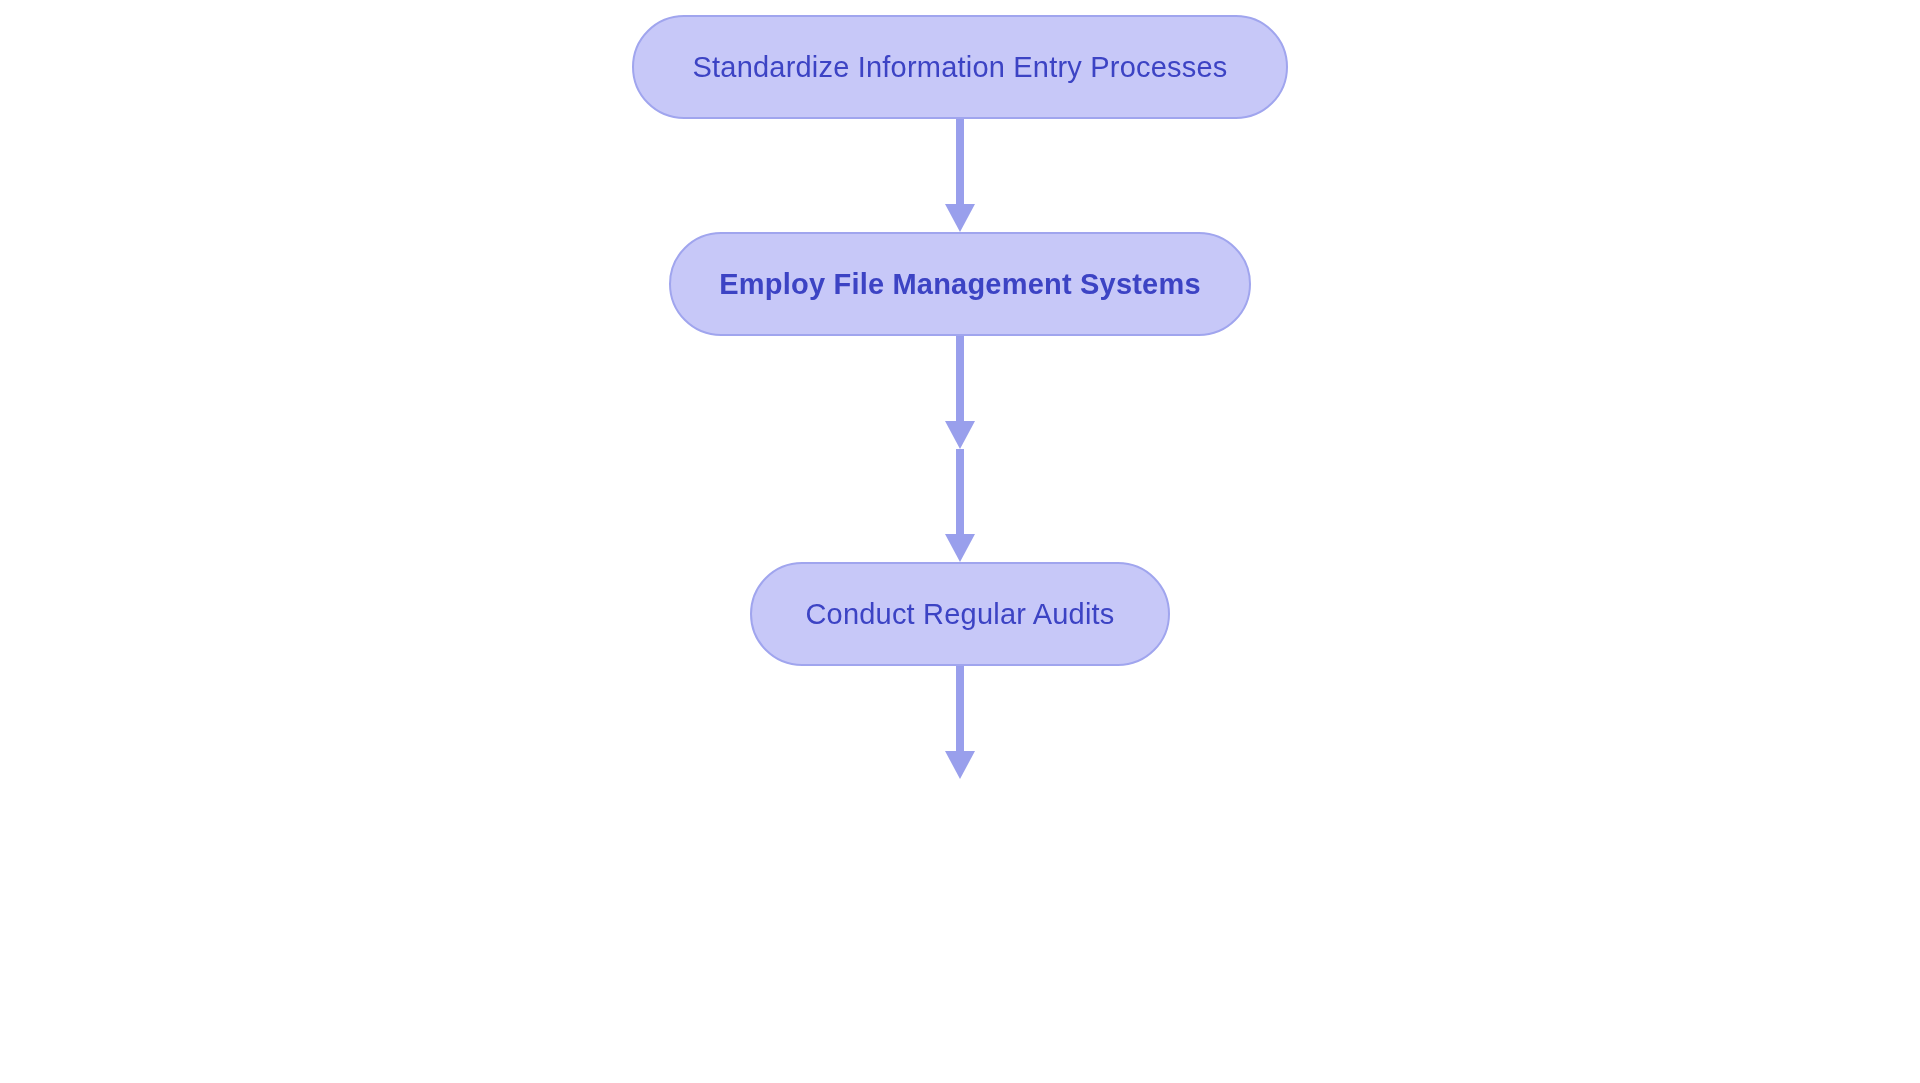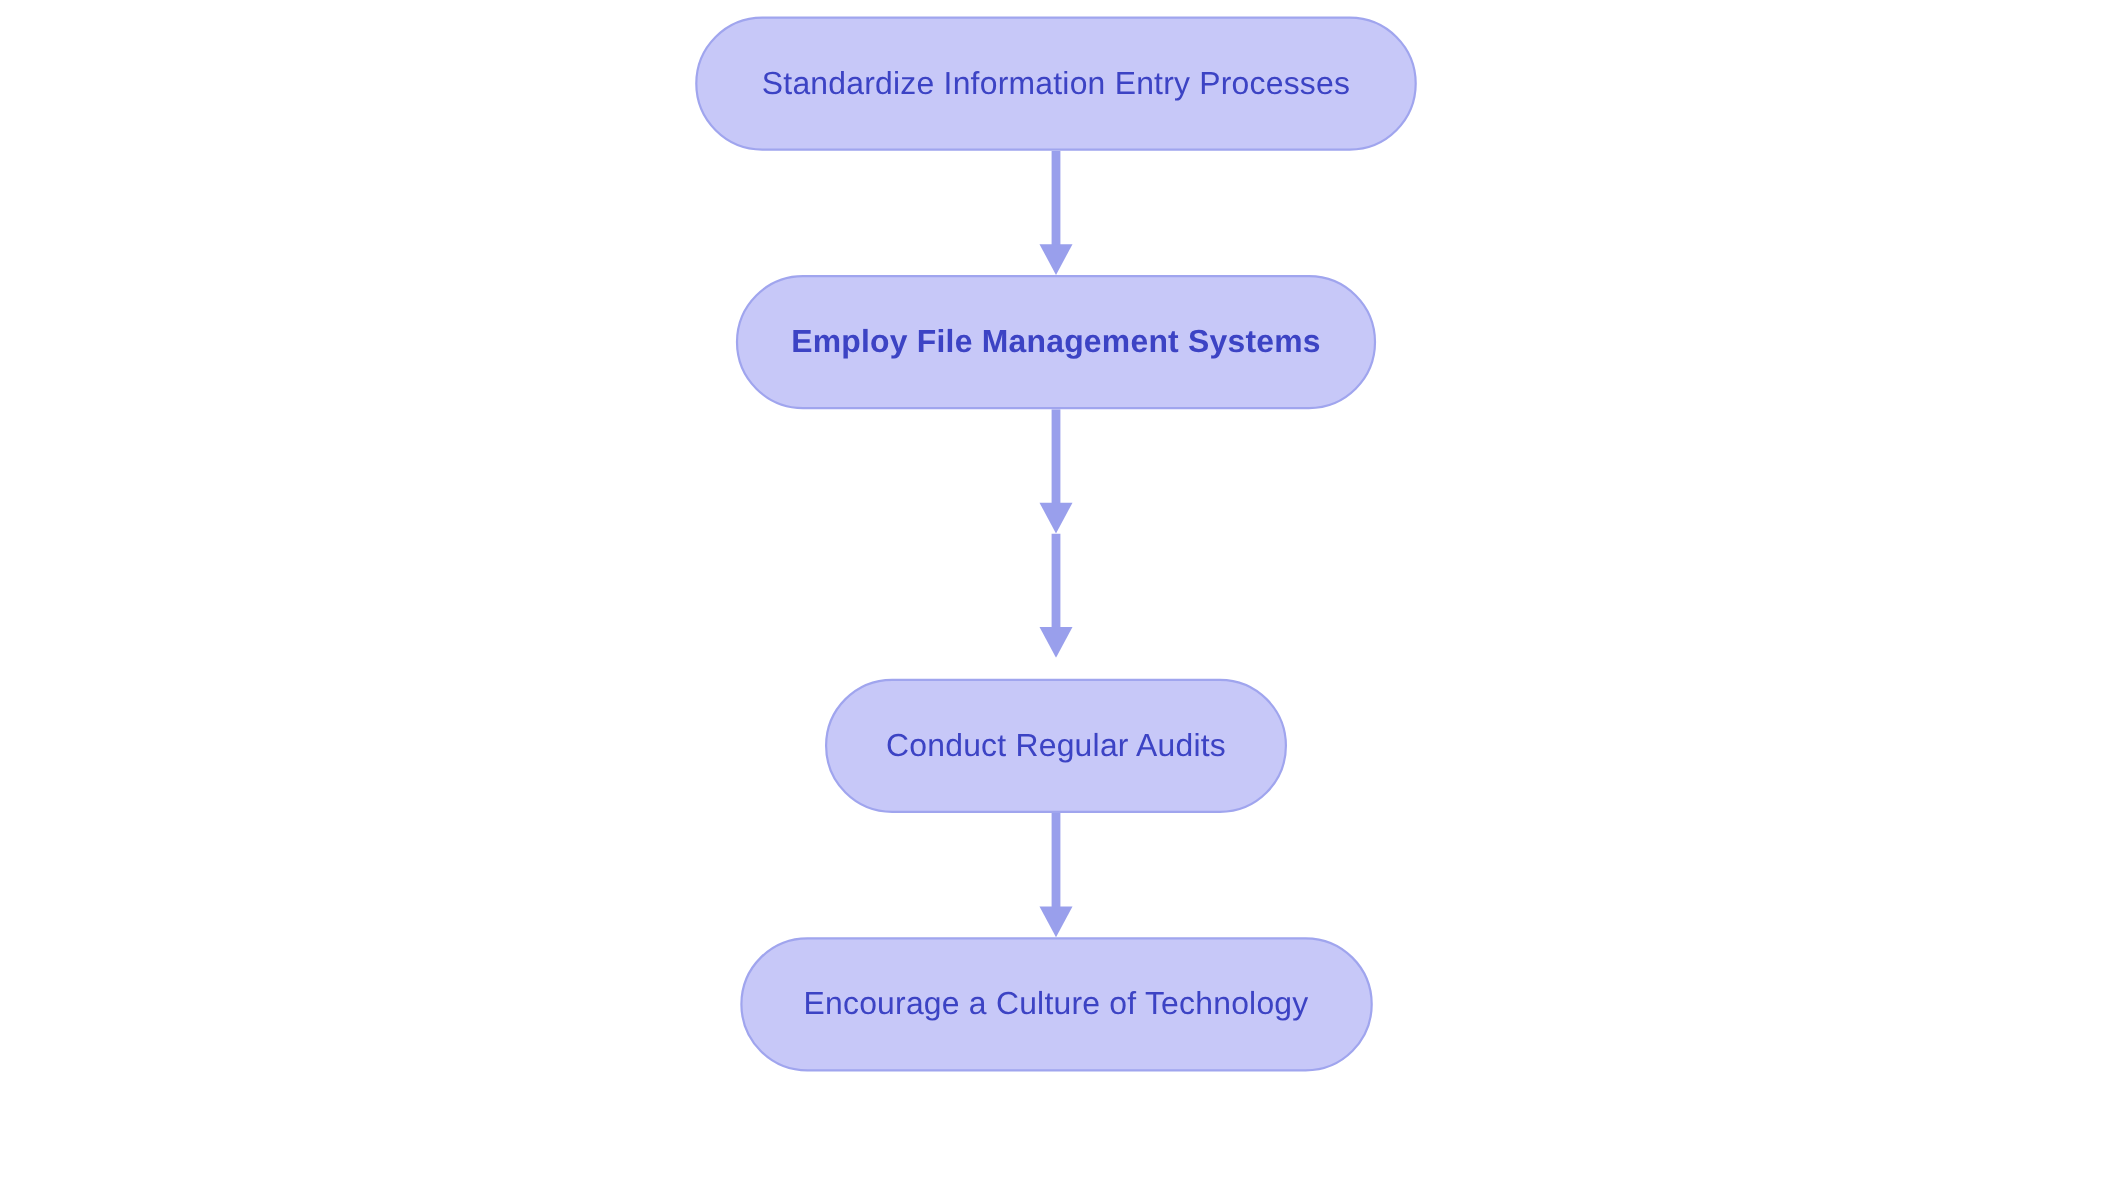--- a/index.html
+++ b/index.html
@@ -15,39 +15,39 @@
     width: 1920px;
     height: 1083px;
     display: flex;
     flex-direction: column;
     align-items: center;
     padding-top: 15px;
     box-sizing: border-box;
   }
   .flow-node {
     box-sizing: border-box;
-    height: 122px;
+    height: 104px;
     border-radius: 61px;
     background: var(--node-fill, #c7c8f8);
     border: 2px solid var(--node-border, #a0a5ee);
     color: var(--node-text, #3c43c4);
     display: flex;
     align-items: center;
     justify-content: center;
     font-size: 29px;
     font-weight: 500;
     letter-spacing: 0.2px;
     padding: 0 48px;
     white-space: nowrap;
     flex: 0 0 auto;
   }
   .w1 { min-width: 656px; }
   .w2 { min-width: 562px; font-weight: bold; }
   .w3 { min-width: 284px; }
-  .w4 { min-width: 420px; margin-top: 19px; }
+  .w4 { min-width: 420px; }
   .w5 { min-width: 575px; }
   .connector {
     flex: 0 0 auto;
     height: 113px;
     width: 32px;
     display: flex;
     align-items: flex-start;
     justify-content: center;
   }
   .connector svg {
@@ -90,15 +90,14 @@
 
   <div class="flow-node w4">Conduct Regular Audits</div>
 
   <div class="connector">
     <svg width="32" height="113" viewBox="0 0 32 113">
       <rect class="arrow-shape" x="12" y="0" width="8" height="88"></rect>
       <polygon class="arrow-shape" points="1,85 31,85 16,113"></polygon>
     </svg>
   </div>
 
-  <div class="flow-node w5">Encourage a Culture of Technology</div>
 
 </div>
 
 </body></html>

